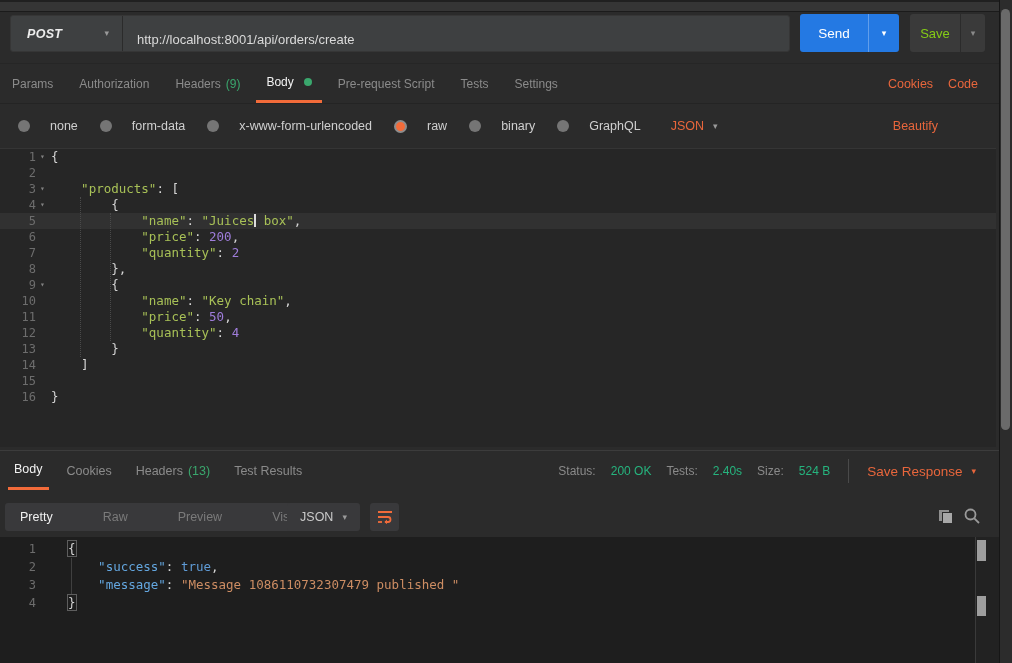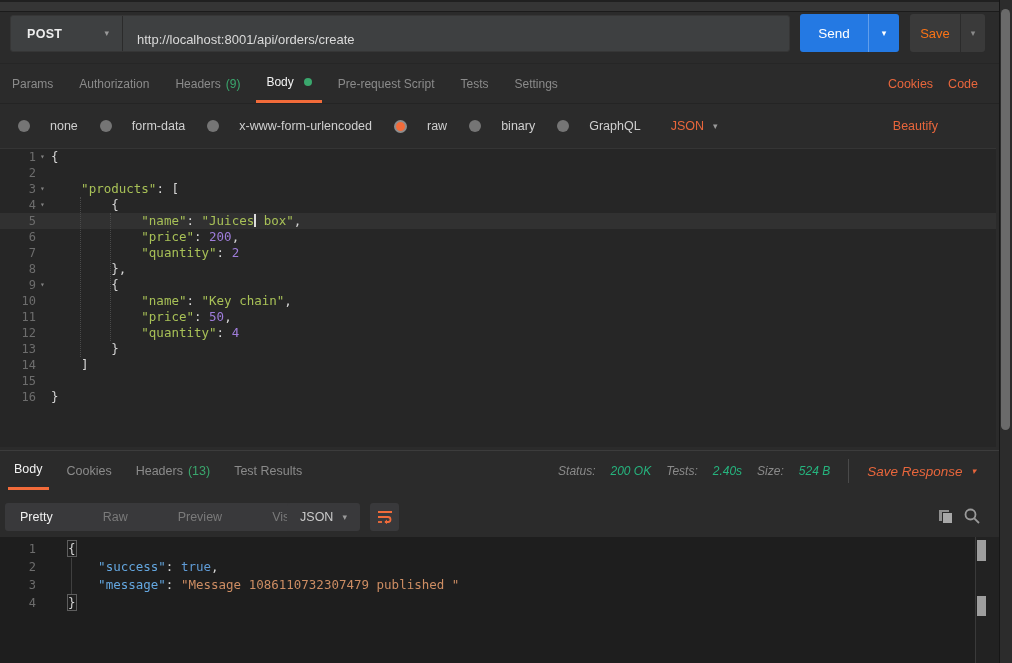--- a/index.html
+++ b/index.html
@@ -9,30 +9,30 @@
 
   
   .topstrip{left:0;top:0;width:1012px;height:12px;background:#353535;
             border-top:2px solid #202020;border-bottom:1px solid #1b1b1b;box-sizing:border-box;}
 
   
   .reqbar{left:0;top:13px;width:1000px;height:51px;border-bottom:1px solid #262626;box-sizing:border-box;}
   .urlgroup{position:absolute;left:10px;top:2px;width:780px;height:37px;background:#3e4041;
             border:1px solid #363636;border-radius:3px;display:flex;box-sizing:border-box;}
   .method{width:112px;border-right:1px solid #2b2b2b;display:flex;align-items:center;padding-left:16px;box-sizing:border-box;}
-  .method-label{color:#ededed;font-size:12.5px;font-weight:bold;letter-spacing:.3px;}
+  .method-label{color:#ededed;font-size:12.5px;font-weight:bold;letter-spacing:.3px;font-style:italic;}
   .chev{color:#9a9a9a;font-size:9px;line-height:1;}
   .method .chev{margin-left:auto;margin-right:13px;}
   .urltext{flex:1;display:flex;align-items:center;padding-left:14px;color:#dadada;font-size:13px;margin-top:12px;}
   .send-btn{position:absolute;left:800px;top:1px;width:99px;height:38px;background:#2479e3;border-radius:3px;display:flex;}
   .send-main{width:68px;display:flex;align-items:center;justify-content:center;color:#fff;font-size:13.5px;}
   .send-caret{flex:1;border-left:1px solid rgba(255,255,255,.28);display:flex;align-items:center;justify-content:center;}
   .send-caret .chev{color:#fff;}
   .save-btn{position:absolute;left:910px;top:1px;width:75px;height:38px;background:#3a3a3a;border-radius:3px;display:flex;}
-  .save-main{width:50px;display:flex;align-items:center;justify-content:center;color:#f97316;font-size:13px;}
+  .save-main{width:50px;display:flex;align-items:center;justify-content:center;color:#84cc16;font-size:13px;}
   .save-caret{flex:1;border-left:1px solid #2b2b2b;display:flex;align-items:center;justify-content:center;}
   .save-caret .chev{color:#8a8a8a;}
 
   
   .tabsrow{left:0;top:64px;width:1000px;height:39px;display:flex;align-items:stretch;padding-left:12px;gap:26px;box-sizing:border-box;}
   .tab{display:flex;align-items:center;font-size:12px;color:#8b8b8b;gap:5px;}
   .tab.active{color:#f2f2f2;border-bottom:3px solid #f26b3a;padding:0 10px;margin:0 -10px;box-sizing:border-box;}
   .count{color:#3aa76d;}
   .greendot{width:8px;height:8px;border-radius:50%;background:#3aa76d;margin-left:5px;}
   .right-links{position:absolute;right:22px;top:0;height:39px;display:flex;align-items:center;gap:15px;}
@@ -67,21 +67,21 @@
   .tk-o{color:#cd8d63;}
   .tk-x{color:#d6d6d6;outline:1px solid #5e5e5e;}
   .caret-i{display:inline-block;width:2px;height:13px;background:#dcdcdc;vertical-align:-2px;}
   .guide{position:absolute;border-left:1px dotted #4a4a4a;width:0;}
 
   
   .resphead{left:0;top:450px;width:1000px;height:40px;border-top:1px solid #3c3c3c;display:flex;align-items:center;
             padding-left:14px;gap:24px;box-sizing:border-box;}
   .rtab{font-size:12.5px;color:#8b8b8b;display:flex;align-items:center;gap:5px;height:100%;}
   .rtab.active{color:#f2f2f2;border-bottom:3px solid #f26b3a;padding:0 6px;margin:0 -6px;box-sizing:border-box;}
-  .meta{position:absolute;right:24px;top:0;height:40px;display:flex;align-items:center;gap:15px;font-size:12px;font-style:italic;}
+  .meta{position:absolute;right:24px;top:0;height:40px;display:flex;align-items:center;gap:15px;font-size:12px;}
   .mlabel{color:#8a8a8a;}
   .mval{color:#26b47e;}
   .vdiv{width:1px;height:24px;background:#4a4a4a;margin:0 3px;}
   .saveresp{color:#e8663c;font-size:13.5px;display:flex;align-items:center;gap:9px;}
   .saveresp .chev{color:#e8663c;}
 
   
   .resptools{left:0;top:497px;width:1000px;height:40px;}
   .viewgroup{position:absolute;left:5px;top:6px;height:28px;background:#39393b;border-radius:3px;display:flex;align-items:center;gap:20px;}
   .view{padding:0 15px;font-size:12.5px;color:#7a7a7a;}

